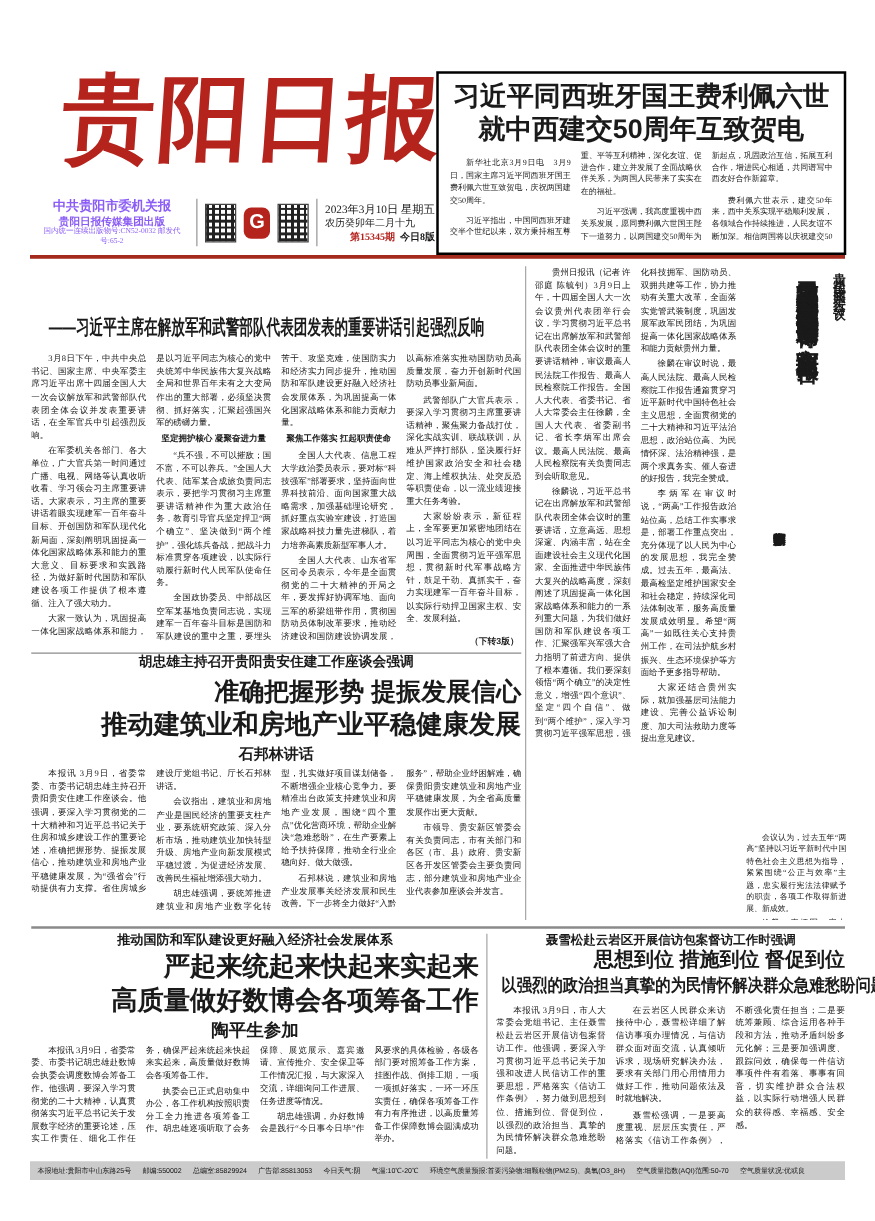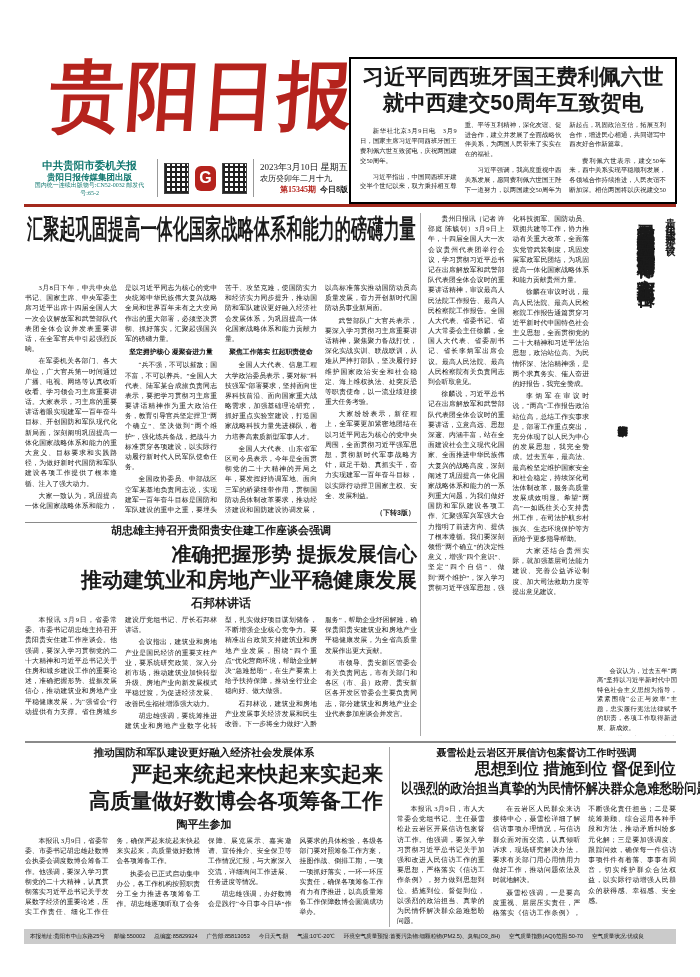--- a/index.html
+++ b/index.html
@@ -4,21 +4,21 @@
 <style>
   html,body{margin:0;padding:0;background:#ffffff;}
   #page{position:relative;width:700px;height:977px;background:#ffffff;overflow:hidden;
         font-family:"Liberation Serif",serif;color:#1a1a1a;}
   .abs{position:absolute;}
   
   .paper-title{left:50px;top:38px;width:300px;height:114px;line-height:114px;
     font-family:"DejaVu Serif",serif;font-weight:900;font-size:74px;letter-spacing:2px;
     color:#b5231d;transform:skewX(-4deg);white-space:nowrap;}
   .mast-row{left:28px;top:155px;width:320px;height:46px;display:flex;align-items:center;gap:6px;}
-  .mast-info{width:152px;text-align:center;color:#0f766e;line-height:1.25;}
+  .mast-info{width:152px;text-align:center;color:#8b5cf6;line-height:1.25;}
   .mi1{font-size:10.5px;font-weight:bold;}
   .mi2{font-size:8.5px;font-weight:bold;}
   .mi3{font-size:6px;}
   .vdiv{width:1px;height:38px;background:#999;}
   .qr{width:29px;height:29px;border:1px solid #444;
       background:repeating-linear-gradient(0deg,#222 0 2px,rgba(255,255,255,0) 2px 5px),
                  repeating-linear-gradient(90deg,#222 0 2px,#fff 2px 5px);}
   .brandlogo{width:25px;height:25px;background:#b5231d;border-radius:6px;color:#fff;
       font-family:"Liberation Sans",sans-serif;font-weight:bold;font-size:16px;
       display:flex;align-items:center;justify-content:center;}
@@ -103,22 +103,22 @@
     <div class="tb-body">
         <p class="para">新华社北京3月9日电　3月9日，国家主席习近平同西班牙国王费利佩六世互致贺电，庆祝两国建交50周年。</p>
         <p class="para">习近平指出，中国同西班牙建交半个世纪以来，双方秉持相互尊重、平等互利精神，深化友谊、促进合作，建立并发展了全面战略伙伴关系，为两国人民带来了实实在在的福祉。</p>
         <p class="para">习近平强调，我高度重视中西关系发展，愿同费利佩六世国王陛下一道努力，以两国建交50周年为新起点，巩固政治互信，拓展互利合作，增进民心相通，共同谱写中西友好合作新篇章。</p>
         <p class="para">费利佩六世表示，建交50年来，西中关系实现平稳顺利发展，各领域合作持续推进，人民友谊不断加深。相信两国将以庆祝建交50周年为契机，全面巩固友好交往与务实合作，携手应对气候变化等全球性挑战。</p>
       </div>
   </div>
 
   <div class="abs red-rule"></div>
 
-  <div class="abs main-h-wrap">
-    <span class="squeeze main-h">汇聚起巩固提高一体化国家战略体系和能力的磅礴力量</span>
+  <div class="abs main-sh-wrap">
+    <span class="squeeze main-sh">——习近平主席在解放军和武警部队代表团发表的重要讲话引起强烈反响</span>
   </div>
   <div class="abs body cols4" style="left:25px;top:283px;width:392px;height:234px;">
       <p class="para">3月8日下午，中共中央总书记、国家主席、中央军委主席习近平出席十四届全国人大一次会议解放军和武警部队代表团全体会议并发表重要讲话，在全军官兵中引起强烈反响。</p>
       <p class="para">在军委机关各部门、各大单位，广大官兵第一时间通过广播、电视、网络等认真收听收看、学习领会习主席重要讲话。大家表示，习主席的重要讲话着眼实现建军一百年奋斗目标、开创国防和军队现代化新局面，深刻阐明巩固提高一体化国家战略体系和能力的重大意义、目标要求和实践路径，为做好新时代国防和军队建设各项工作提供了根本遵循、注入了强大动力。</p>
       <p class="para">大家一致认为，巩固提高一体化国家战略体系和能力，是以习近平同志为核心的党中央统筹中华民族伟大复兴战略全局和世界百年未有之大变局作出的重大部署，必须坚决贯彻、抓好落实，汇聚起强国兴军的磅礴力量。</p>
       <p class="crosshead">坚定拥护核心 凝聚奋进力量</p>
       <p class="para">“兵不强，不可以摧敌；国不富，不可以养兵。”全国人大代表、陆军某合成旅负责同志表示，要把学习贯彻习主席重要讲话精神作为重大政治任务，教育引导官兵坚定捍卫“两个确立”、坚决做到“两个维护”，强化练兵备战，把战斗力标准贯穿各项建设，以实际行动履行新时代人民军队使命任务。</p>
       <p class="para">全国政协委员、中部战区空军某基地负责同志说，实现建军一百年奋斗目标是国防和军队建设的重中之重，要埋头苦干、攻坚克难，使国防实力和经济实力同步提升，推动国防和军队建设更好融入经济社会发展体系，为巩固提高一体化国家战略体系和能力贡献力量。</p>
       <p class="crosshead">聚焦工作落实 扛起职责使命</p>
       <p class="para">全国人大代表、信息工程大学政治委员表示，要对标“科技强军”部署要求，坚持面向世界科技前沿、面向国家重大战略需求，加强基础理论研究，抓好重点实验室建设，打造国家战略科技力量先进梯队，着力培养高素质新型军事人才。</p>
@@ -160,21 +160,21 @@
       <p class="para">会议认为，过去五年“两高”坚持以习近平新时代中国特色社会主义思想为指导，紧紧围绕“公正与效率”主题，忠实履行宪法法律赋予的职责，各项工作取得新进展、新成效。</p>
       <p class="para">徐麟、李炳军、宋九胜、尹鹤斌、石化清等代表在审议时作了发言并提出审议意见。</p>
     </div>
 
   <div class="abs hrule" style="left:25px;top:741px;width:651px;height:1.5px;"></div>
   <div class="abs vrule" style="left:389px;top:747px;height:180px;"></div>
 
   <div class="abs kicker" style="left:25px;top:746px;width:358px;font-size:10.5px;line-height:13px;">推动国防和军队建设更好融入经济社会发展体系</div>
   <div class="abs headline" style="left:25px;top:760px;width:358px;font-size:21px;line-height:27px;">严起来统起来快起来实起来</div>
   <div class="abs headline" style="left:25px;top:787px;width:358px;font-size:21px;line-height:27px;">高质量做好数博会各项筹备工作</div>
-  <div class="abs speaker" style="left:25px;top:817px;width:358px;font-size:11px;line-height:14px;">陶平生参加</div>
+  <div class="abs speaker" style="left:25px;top:817px;width:358px;font-size:14px;line-height:14px;">陶平生参加</div>
   <div class="abs body cols4" style="left:25px;top:836px;width:358px;height:92px;">
       <p class="para">本报讯 3月9日，省委常委、市委书记胡忠雄赴数博会执委会调度数博会筹备工作。他强调，要深入学习贯彻党的二十大精神，认真贯彻落实习近平总书记关于发展数字经济的重要论述，压实工作责任、细化工作任务，确保严起来统起来快起来实起来，高质量做好数博会各项筹备工作。</p>
       <p class="para">执委会已正式启动集中办公，各工作机构按照职责分工全力推进各项筹备工作。胡忠雄逐项听取了会务保障、展览展示、嘉宾邀请、宣传推介、安全保卫等工作情况汇报，与大家深入交流，详细询问工作进展、任务进度等情况。</p>
       <p class="para">胡忠雄强调，办好数博会是践行“今日事今日毕”作风要求的具体检验，各级各部门要对照筹备工作方案，挂图作战、倒排工期，一项一项抓好落实，一环一环压实责任，确保各项筹备工作有力有序推进，以高质量筹备工作保障数博会圆满成功举办。</p>
     </div>
 
   <div class="abs kicker" style="left:397px;top:746px;width:279px;font-size:10px;line-height:13px;">聂雪松赴云岩区开展信访包案督访工作时强调</div>
   <div class="abs headline" style="left:397px;top:759px;width:279px;font-size:16px;line-height:20px;">思想到位 措施到位 督促到位</div>
   <div class="abs" style="left:397px;top:779px;width:279px;height:19px;padding-left:4px;">
     <span class="squeeze" style="font-family:'Liberation Sans',sans-serif;font-weight:900;font-size:14px;line-height:18px;transform:scaleX(0.88);">以强烈的政治担当真挚的为民情怀解决群众急难愁盼问题</span>

